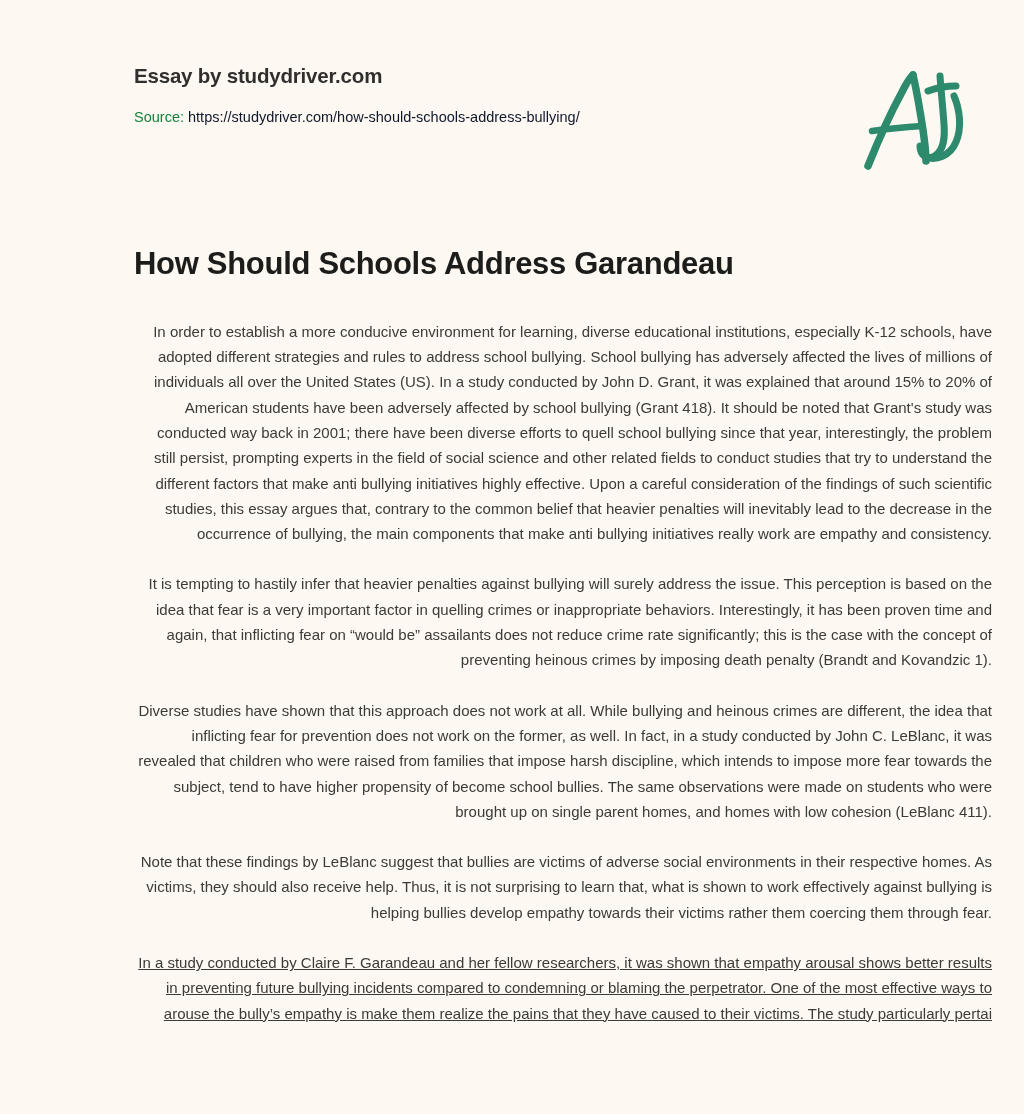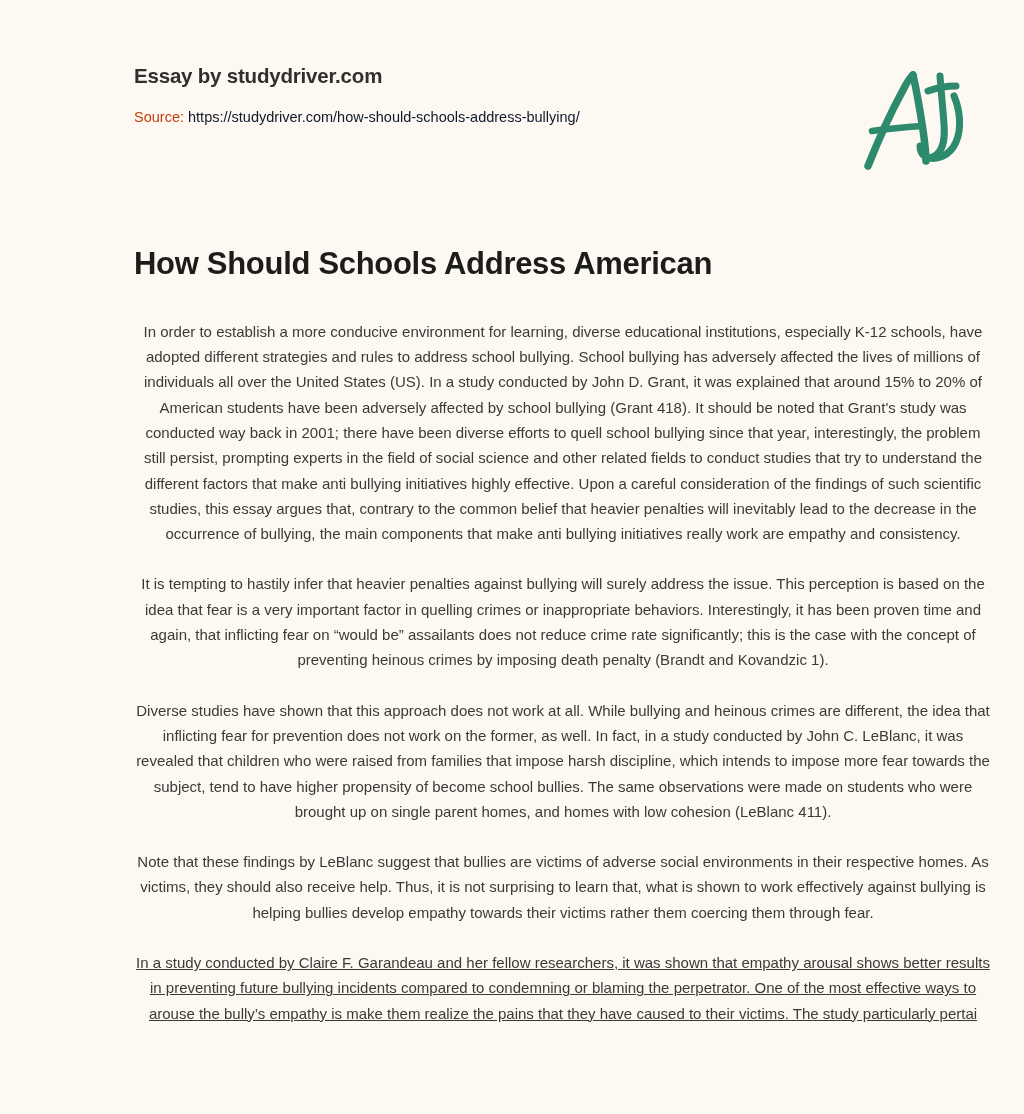--- a/index.html
+++ b/index.html
@@ -45,21 +45,21 @@
     line-height: 1.2;
     margin: 0;
   }
   .source-line {
     margin-top: 19px;
     font-size: 14.5px;
     line-height: 1.3;
     white-space: nowrap;
   }
   .source-label {
-    color: #c2410c;
+    color: #15803d;
   }
   .source-url {
     color: #0f172a;
     text-decoration: none;
   }
 
   
   .logo {
     position: absolute;
     left: 806px;
@@ -82,21 +82,21 @@
     color: #1c1c1a;
     margin: 0 0 36px 0;
     line-height: 1.22;
     letter-spacing: -0.3px;
   }
   .para {
     font-size: 15px;
     line-height: 25.3px;
     color: #3b3a37;
     margin: 0 0 25px 0;
-    text-align: center;
+    text-align: right;
   }
   .para:last-child { margin-bottom: 0; text-decoration: underline; }
 </style>
 </head>
 <body>
 
 <div class="page">
 
   <div class="header">
 
@@ -122,21 +122,21 @@
 
         <path d="M90 14 C91 28 93 48 94 62 C95 76 94 87 86 93 C78 99 70 94 70 84" stroke="#2d8a6c" stroke-width="7" stroke-linecap="round" fill="none"></path>
 
         <path d="M104 34 C110 48 112 66 106 80 C100 94 86 99 76 95" stroke="#2d8a6c" stroke-width="7" stroke-linecap="round" fill="none"></path>
       </svg>
     </div>
 
   </div>
 
   <div class="article">
-    <h1 class="article-title">How Should Schools Address American</h1>
+    <h1 class="article-title">How Should Schools Address Garandeau</h1>
 
     <p class="para">In order to establish a more conducive environment for learning, diverse educational institutions, especially K-12 schools, have adopted different strategies and rules to address school bullying. School bullying has adversely affected the lives of millions of individuals all over the United States (US). In a study conducted by John D. Grant, it was explained that around 15% to 20% of American students have been adversely affected by school bullying (Grant 418). It should be noted that Grant's study was conducted way back in 2001; there have been diverse efforts to quell school bullying since that year, interestingly, the problem still persist, prompting experts in the field of social science and other related fields to conduct studies that try to understand the different factors that make anti bullying initiatives highly effective. Upon a careful consideration of the findings of such scientific studies, this essay argues that, contrary to the common belief that heavier penalties will inevitably lead to the decrease in the occurrence of bullying, the main components that make anti bullying initiatives really work are empathy and consistency.</p>
     <p class="para">It is tempting to hastily infer that heavier penalties against bullying will surely address the issue. This perception is based on the idea that fear is a very important factor in quelling crimes or inappropriate behaviors. Interestingly, it has been proven time and again, that inflicting fear on “would be” assailants does not reduce crime rate significantly; this is the case with the concept of preventing heinous crimes by imposing death penalty (Brandt and Kovandzic 1).</p>
     <p class="para">Diverse studies have shown that this approach does not work at all. While bullying and heinous crimes are different, the idea that inflicting fear for prevention does not work on the former, as well. In fact, in a study conducted by John C. LeBlanc, it was revealed that children who were raised from families that impose harsh discipline, which intends to impose more fear towards the subject, tend to have higher propensity of become school bullies. The same observations were made on students who were brought up on single parent homes, and homes with low cohesion (LeBlanc 411).</p>
     <p class="para">Note that these findings by LeBlanc suggest that bullies are victims of adverse social environments in their respective homes. As victims, they should also receive help. Thus, it is not surprising to learn that, what is shown to work effectively against bullying is helping bullies develop empathy towards their victims rather them coercing them through fear.</p>
     <p class="para">In a study conducted by Claire F. Garandeau and her fellow researchers, it was shown that empathy arousal shows better results in preventing future bullying incidents compared to condemning or blaming the perpetrator. One of the most effective ways to arouse the bully’s empathy is make them realize the pains that they have caused to their victims. The study particularly pertai</p>
   </div>
 
 </div>
 

